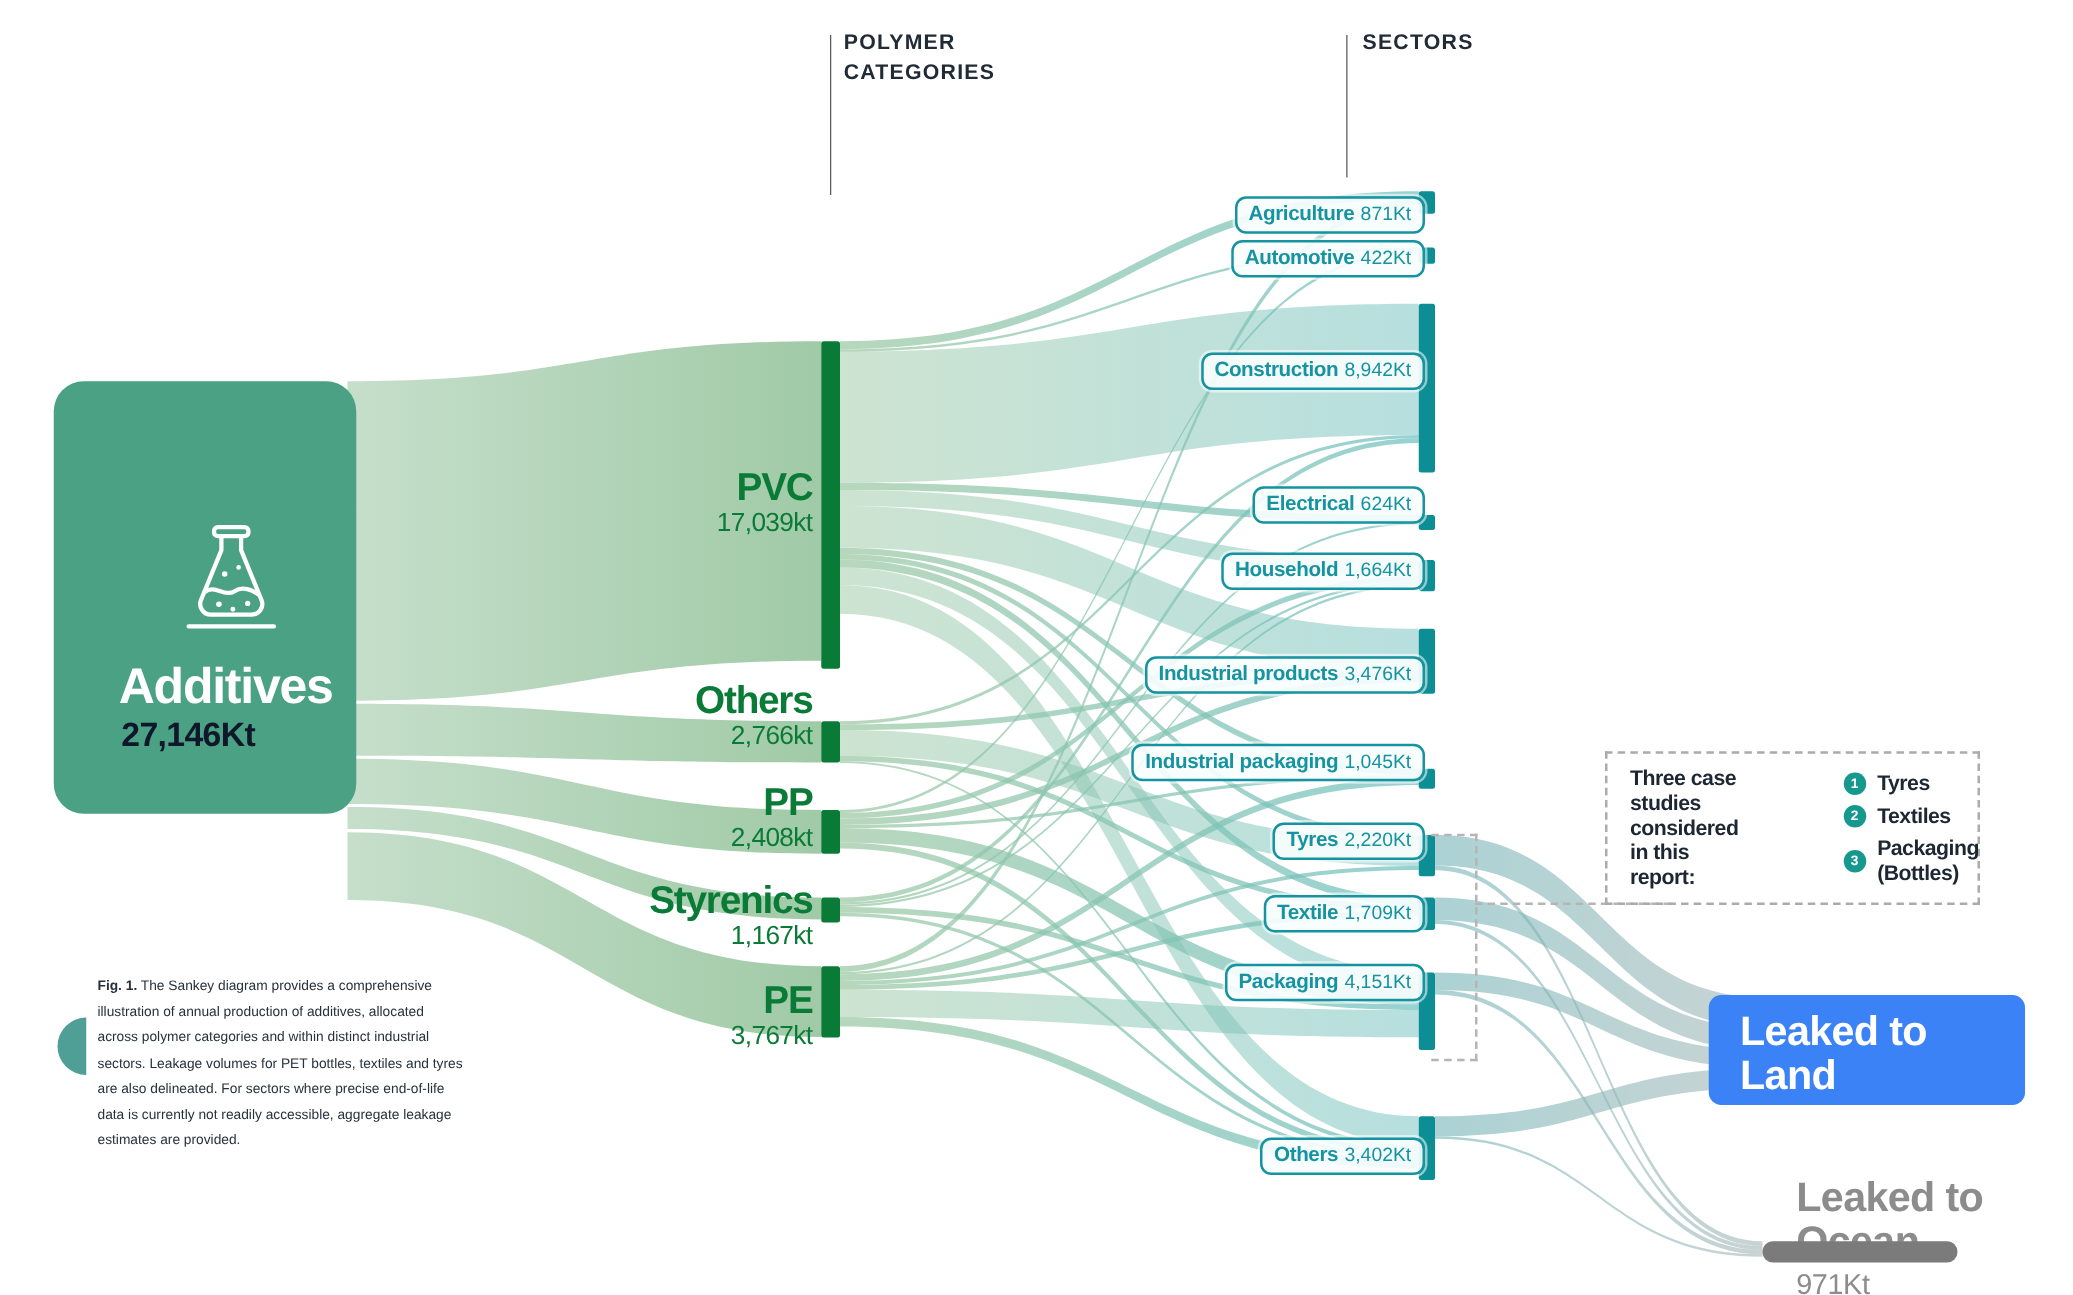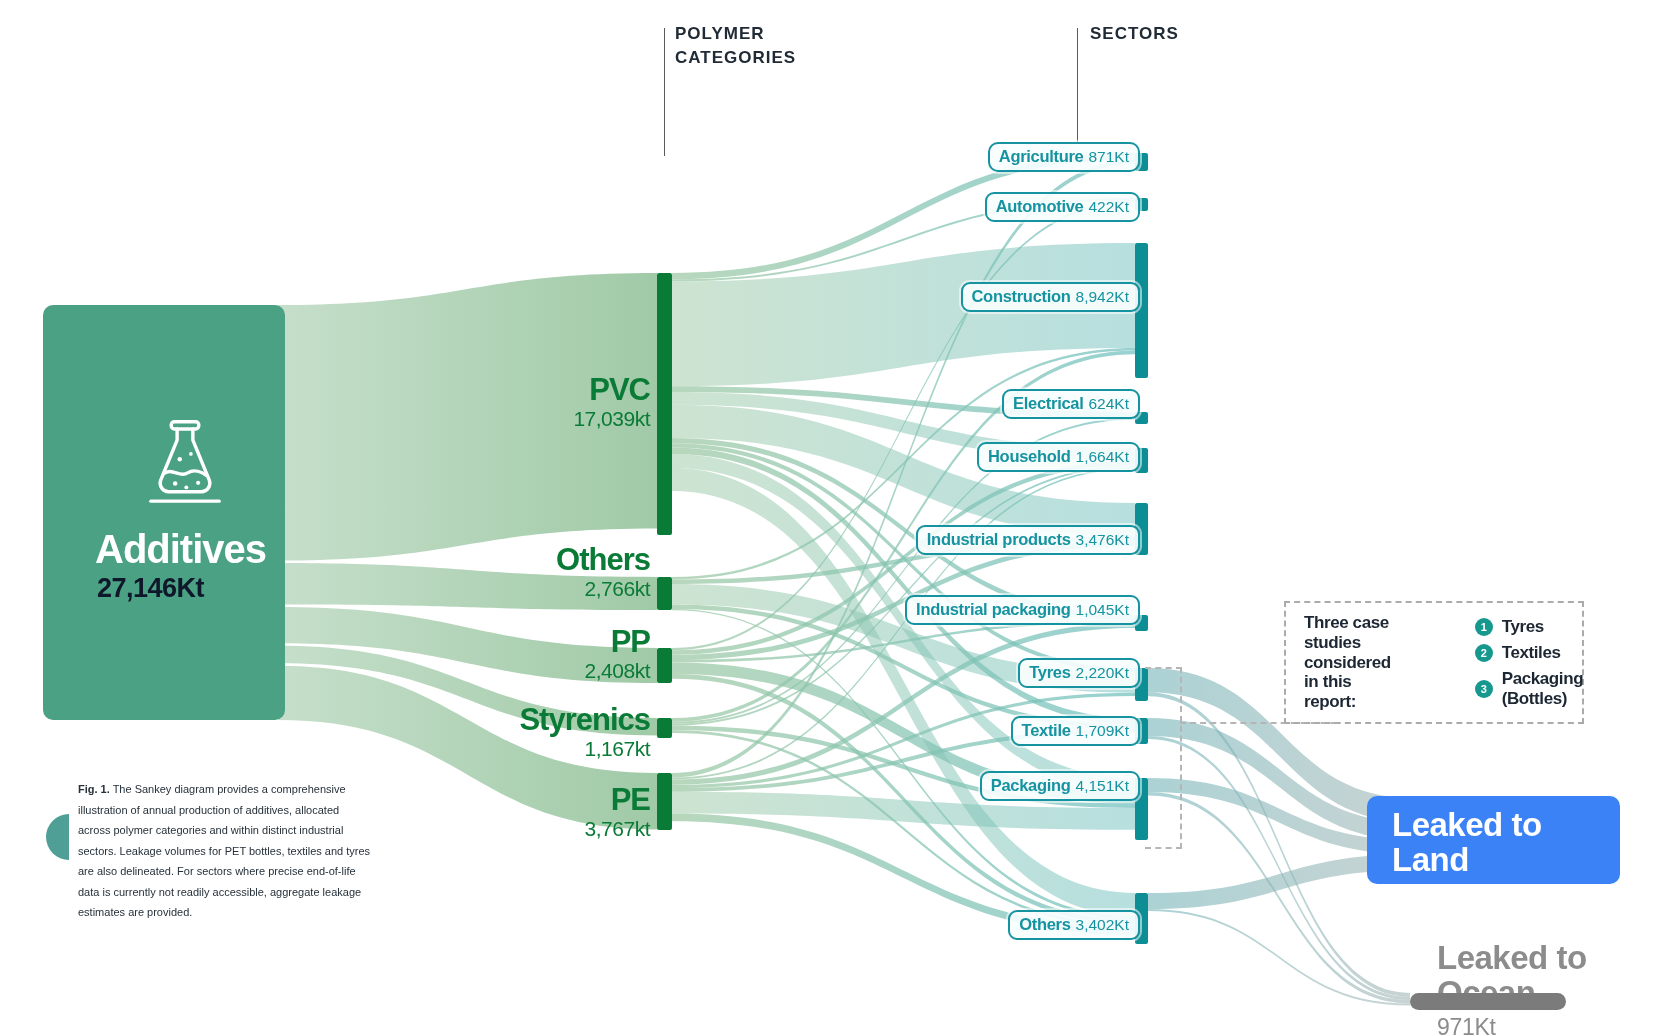--- a/index.html
+++ b/index.html
@@ -1,22 +1,22 @@
 <!DOCTYPE html>
 <html><head>
 <meta charset="utf-8">
 <style>
   html,body{margin:0;padding:0;background:#fff;}
   #page{position:relative;width:1658px;height:1036px;background:#fff;overflow:hidden;
         font-family:"Liberation Sans",sans-serif;}
   #sankey-svg{position:absolute;left:0;top:0;z-index:1;}
 
   
-  .src-box{position:absolute;left:43px;top:305px;width:242px;height:415px;background:#4ba183;
-           border-radius:10px;z-index:2;color:#fff;}
+  .src-box{position:absolute;left:43px;top:305px;width:242px;height:346px;background:#4ba183;
+           border-radius:24px;z-index:2;color:#fff;}
   .src-box .flask{position:absolute;left:100px;top:112px;}
   .src-title{position:absolute;left:52px;top:222px;font-size:40px;font-weight:bold;letter-spacing:-1px;}
   .src-value{position:absolute;left:54px;top:268px;font-size:27px;font-weight:bold;color:#0f172a;letter-spacing:-0.5px;}
 
   
   .hdr{position:absolute;z-index:3;font-size:17px;font-weight:bold;letter-spacing:1px;color:#212b36;line-height:24px;}
   .hdr-rule{position:absolute;width:0;border-left:1.5px solid #5a5a5a;z-index:3;}
 
   
   .plabel{position:absolute;right:1008px;text-align:right;z-index:3;color:#0a7b36;line-height:1.02;}
@@ -191,21 +191,21 @@
   </div>
   <div class="plabel" style="top:704px;">
     <div class="pn">Styrenics</div>
     <div class="pv">1,167kt</div>
   </div>
   <div class="plabel" style="top:784px;">
     <div class="pn">PE</div>
     <div class="pv">3,767kt</div>
   </div>
 
-  <div class="badge" style="top:142px;border-radius:10px;">
+  <div class="badge" style="top:157px;">
     <span class="bn">Agriculture</span><span class="bv">871Kt</span></div>
   <div class="badge" style="top:192px;">
     <span class="bn">Automotive</span><span class="bv">422Kt</span></div>
   <div class="badge" style="top:282px;">
     <span class="bn">Construction</span><span class="bv">8,942Kt</span></div>
   <div class="badge" style="top:389px;">
     <span class="bn">Electrical</span><span class="bv">624Kt</span></div>
   <div class="badge" style="top:442px;">
     <span class="bn">Household</span><span class="bv">1,664Kt</span></div>
   <div class="badge" style="top:525px;">

